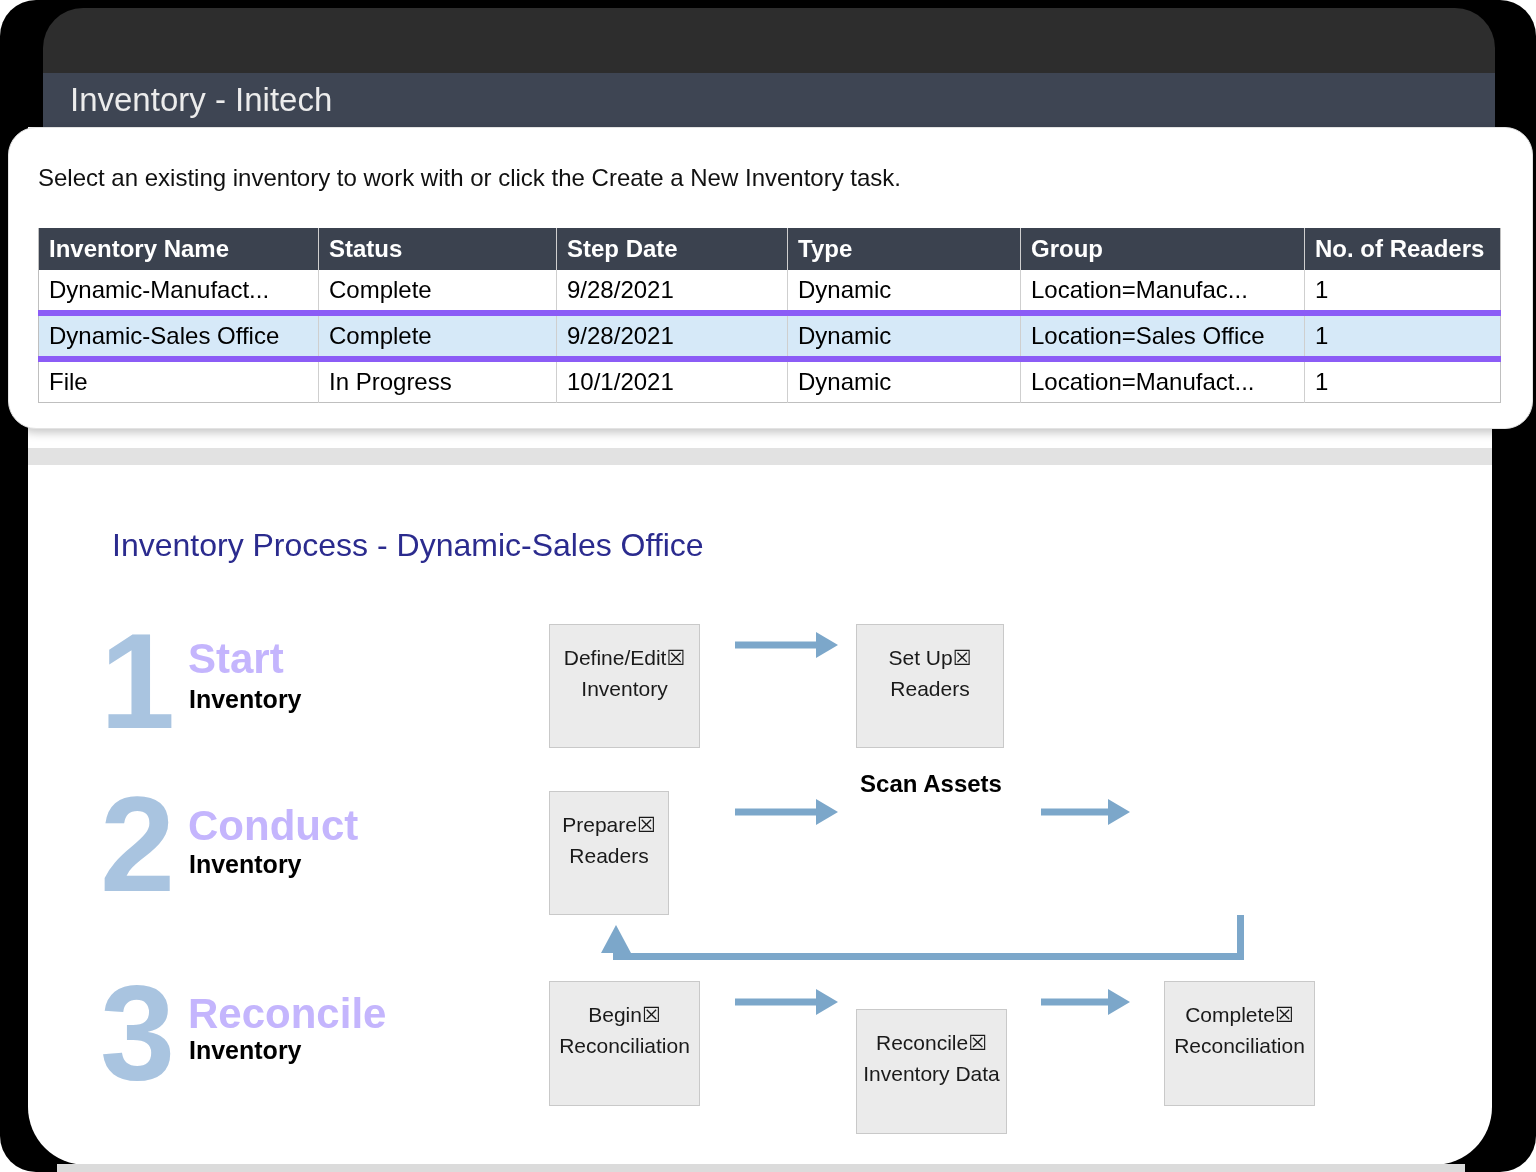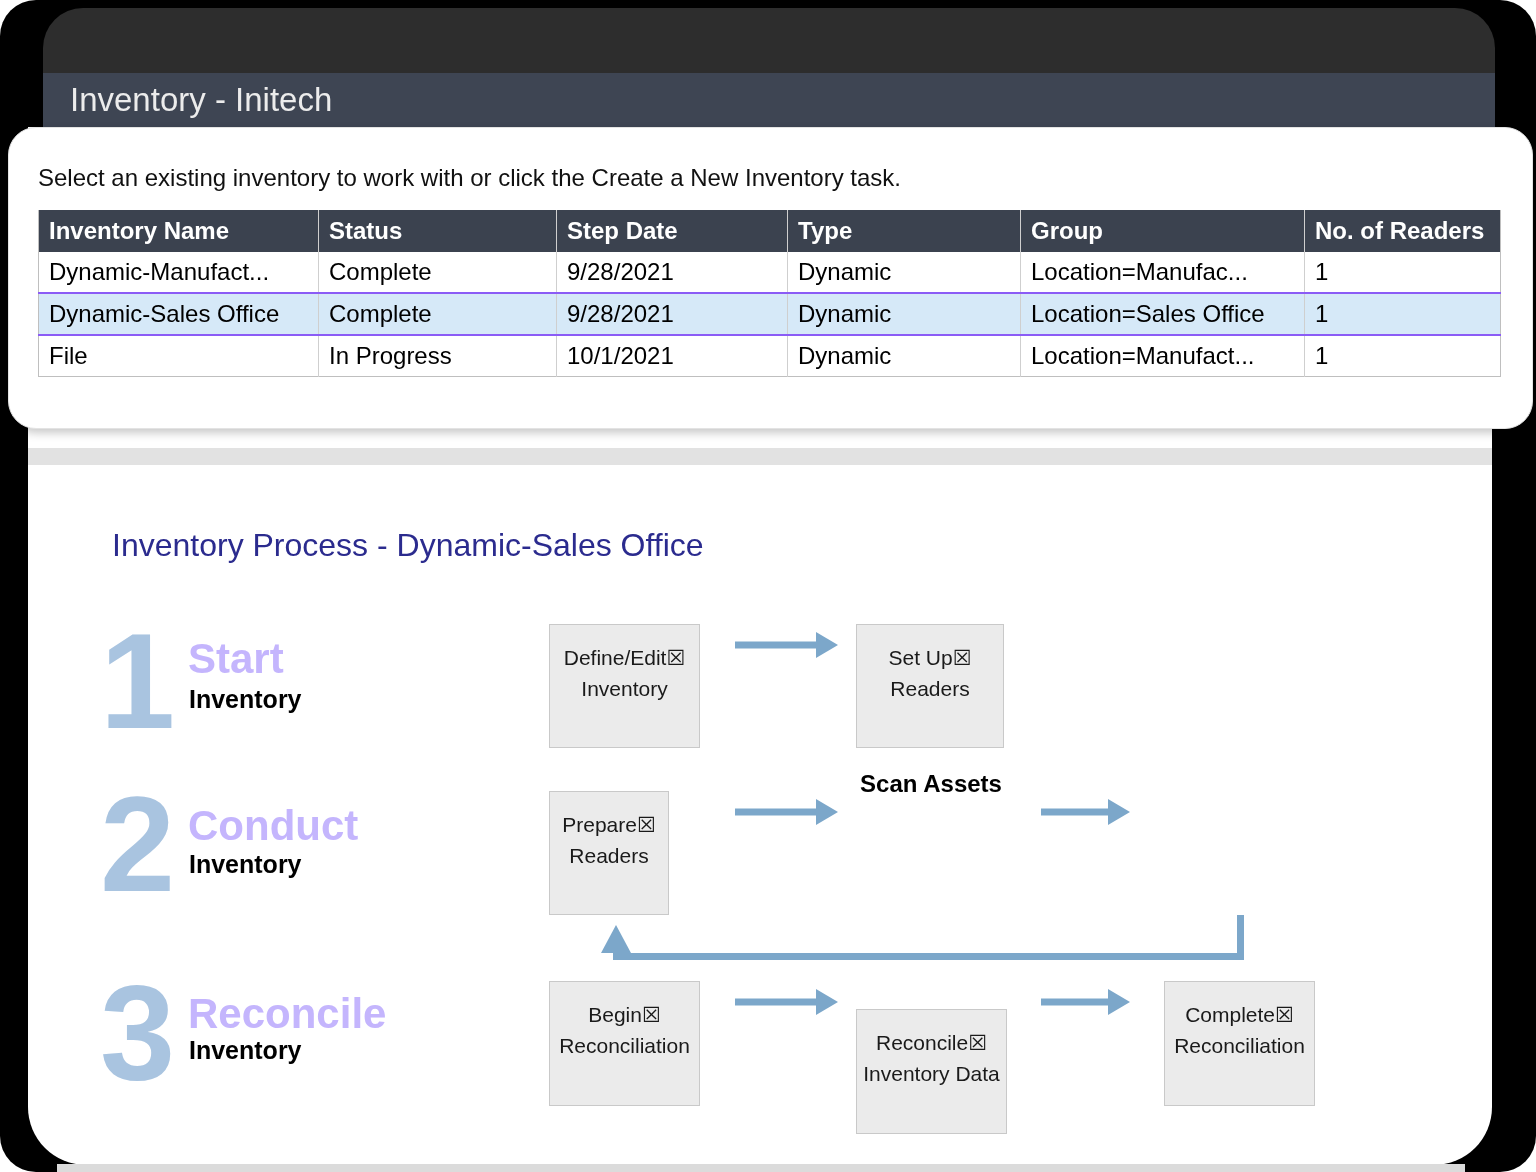--- a/index.html
+++ b/index.html
@@ -12,24 +12,24 @@
   .titlebar .t{color:#ececec;font-size:33px;padding-left:27px;}
 
   
   .win-body{position:absolute;left:28px;top:127px;width:1464px;height:1038px;background:#ffffff;border-radius:0 0 58px 58px;}
   .gray-strip{position:absolute;left:28px;top:448px;width:1464px;height:17px;background:#e2e2e2;}
   .bottom-bar{position:absolute;left:57px;top:1164px;width:1408px;height:8px;background:#dbdbdb;}
 
   
   .card{position:absolute;left:8px;top:127px;width:1525px;height:302px;background:#fff;border:1px solid #e3e3e3;border-radius:28px;box-shadow:0 4px 10px rgba(0,0,0,0.22);box-sizing:border-box;}
   .instruction{position:absolute;left:29px;top:36px;font-size:24px;color:#111;}
-  .tbl-wrap{position:absolute;left:29px;top:82px;}
+  .tbl-wrap{position:absolute;left:29px;top:100px;}
   table.inv{border-collapse:collapse;table-layout:fixed;width:1462px;border:1px solid #bfbfbf;border-top:none;}
   table.inv th{background:#3b424f;color:#fff;font-weight:bold;font-size:24px;text-align:left;padding:7px 10px;border-right:1px solid #cfcfcf;height:28px;}
-  table.inv td{font-size:24px;color:#000;padding:5px 10px;border-right:1px solid #cfcfcf;border-bottom:2px solid #8b5cf6;height:30px;background:#fff;white-space:nowrap;overflow:hidden;}
+  table.inv td{font-size:24px;color:#000;padding:5px 10px;border-right:1px solid #cfcfcf;border-bottom:6px solid #8b5cf6;height:30px;background:#fff;white-space:nowrap;overflow:hidden;}
   table.inv th:last-child,table.inv td:last-child{border-right:none;}
   table.inv tr.selected td{background:#d6e9f8;}
   table.inv tr:last-child td{border-bottom:none;}
 
   
   .proc-title{position:absolute;left:112px;top:527px;font-size:32px;color:#2b2b8e;}
   .step-num{position:absolute;width:85px;text-align:center;font-size:135px;line-height:1;font-weight:bold;color:#a9c4e0;}
   .step-name{position:absolute;left:188px;font-size:42px;line-height:1;font-weight:bold;color:#c4b5fd;}
   .step-sub{position:absolute;left:189px;font-size:25px;line-height:1;font-weight:bold;color:#000;}
 

